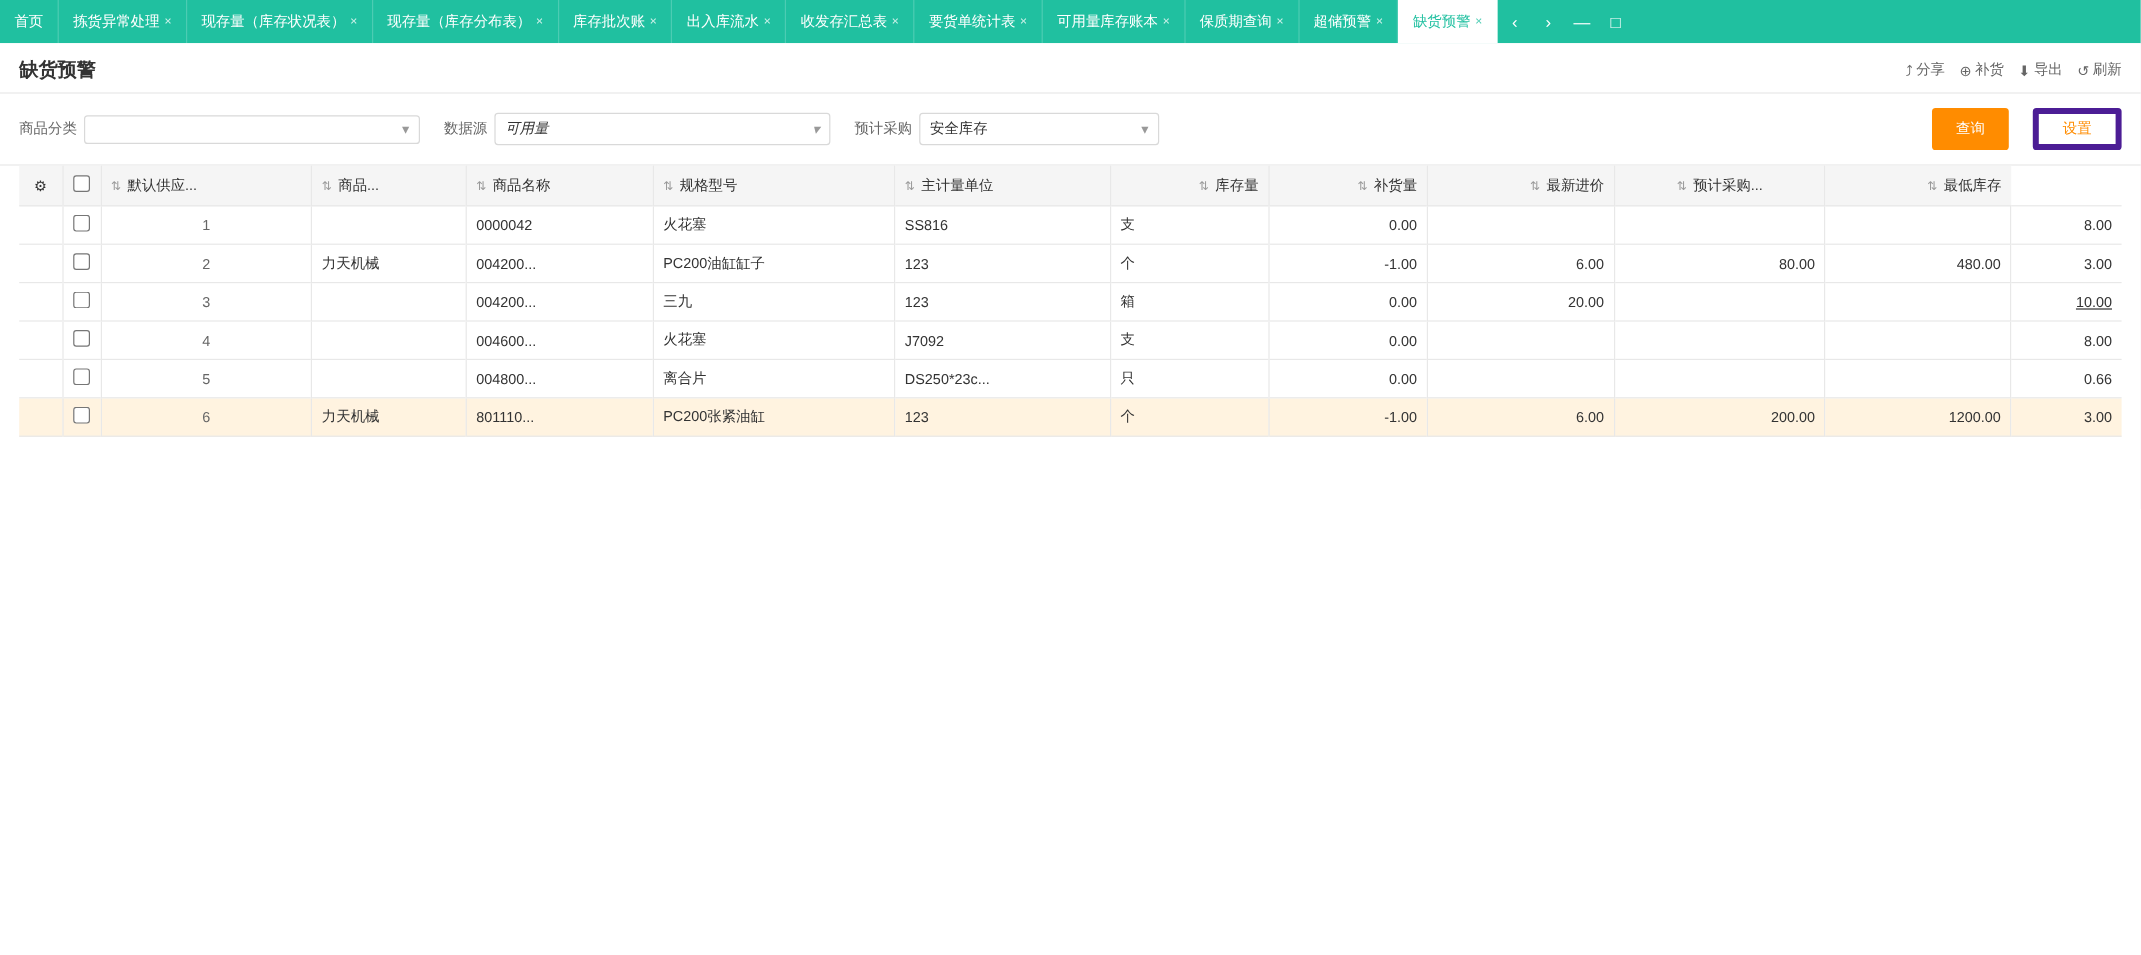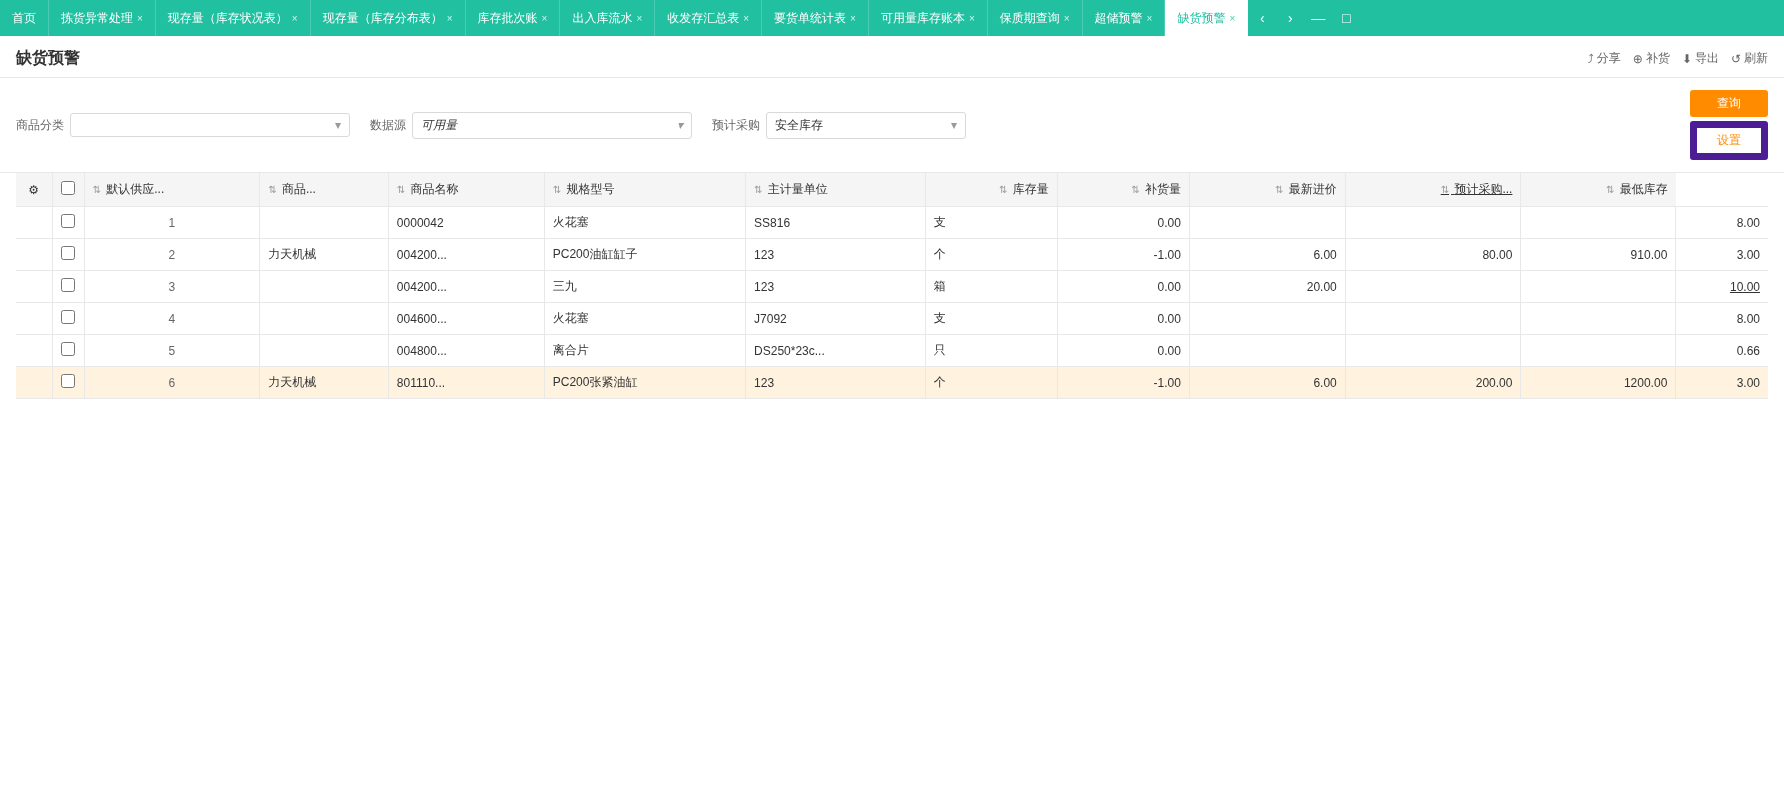--- a/index.html
+++ b/index.html
@@ -113,36 +113,36 @@
     .filter-select-value {
       color: #333;
     }
     .filter-select-arrow {
       color: #999;
       margin-left: 8px;
     }
     .filter-actions {
       margin-left: auto;
       display: flex;
-      flex-direction: column;
-      gap: 4px;
+      flex-direction: row;
+      gap: 20px;
     }
     .btn-query {
       background: #ff8c00;
       color: #fff;
       border: none;
       border-radius: 3px;
       padding: 5px 20px;
       cursor: pointer;
       font-size: 12px;
     }
     .btn-settings {
       background: #fff;
       color: #ff8c00;
-      border: 7px solid #4c1d95;
+      border: 5px solid #4c1d95;
       border-radius: 3px;
       padding: 4px 20px;
       cursor: pointer;
       font-size: 12px;
     }
 
     
     .table-container {
       padding: 0 16px;
     }
@@ -330,21 +330,21 @@
             <span>库存量</span>
           </th>
           <th style="text-align:right;">
             <span class="sort-icon">⇅</span>
             <span>补货量</span>
           </th>
           <th style="text-align:right;">
             <span class="sort-icon">⇅</span>
             <span>最新进价</span>
           </th>
-          <th style="text-align:right;text-decoration:underline;">
+          <th style="text-align:center;">
             <span class="sort-icon">⇅</span>
             <span>预计采购...</span>
           </th>
           <th style="text-align:right;">
             <span class="sort-icon">⇅</span>
             <span>最低库存</span>
           </th>
         </tr>
       </thead>
       <tbody id="table-body">
@@ -373,21 +373,21 @@
     </td>
     <td class="row-num">2</td>
     <td>力天机械</td>
     <td>004200...</td>
     <td>PC200油缸缸子</td>
     <td>123</td>
     <td>个</td>
     <td style="text-align:right;">-1.00</td>
     <td style="text-align:right;">6.00</td>
     <td style="text-align:right;">80.00</td>
-    <td style="text-align:right;">910.00</td>
+    <td style="text-align:right;">480.00</td>
     <td style="text-align:right;">3.00</td>
   </tr>
           <tr>
     <td class="gear-cell"></td>
     <td style="text-align:center;">
       <input type="checkbox" class="cb" style="">
     </td>
     <td class="row-num">3</td>
     <td></td>
     <td>004200...</td>

